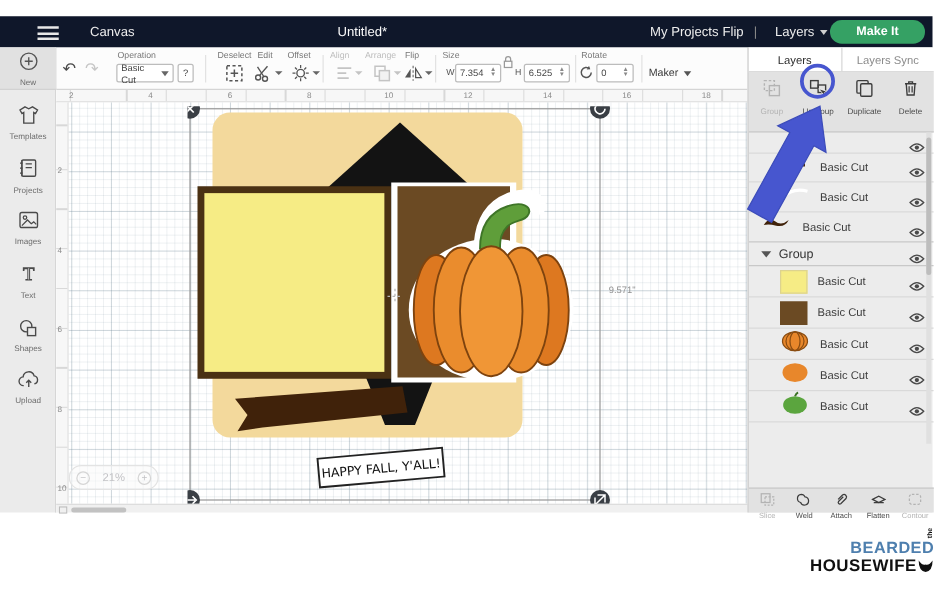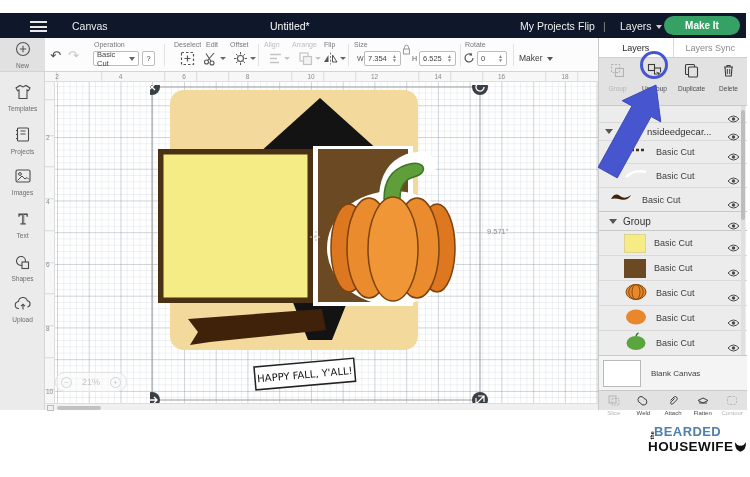--- a/index.html
+++ b/index.html
@@ -84,21 +84,21 @@
   .bact.dis .alabel { color:#b3b3b3; }
   .vscroll { position:absolute; right:1px; top:68px; width:4px; height:249px; background:#e0e0e0; }
   .vthumb { position:absolute; top:4px; left:0; width:4px; height:110px; background:#bdbdbd; border-radius:2px; }
 
   
   .bluecircle { position:absolute; left:640px; top:51px; width:28px; height:28px; border:3.5px solid #4756cf; border-radius:50%; z-index:30; }
   .bluearrow { position:absolute; left:596px; top:80px; z-index:29; }
 
   
   .wm { position:absolute; left:648px; top:424px; }
-  .wm-row1 { display:flex; align-items:flex-end; }
+  .wm-row1 { display:flex; align-items:flex-end;flex-direction:column; }
   .wm-the { font-size:5.5px; font-weight:bold; color:#111; transform:rotate(-90deg); width:7px; margin-right:-1px; }
   .wm-bearded { font-size:13px; font-weight:bold; letter-spacing:.4px; color:#4e7fae; }
   .wm-housewife { font-size:13.5px; font-weight:bold; letter-spacing:.4px; color:#101010; display:flex; align-items:center; }
 </style>
 </head>
 <body>
 
 <div class="frame">
 
   <div class="topbar">
@@ -394,28 +394,20 @@
     <div class="rows">
 
       <div class="lrow" style="height:17px;padding-left:8px;">
         <span class="llabel"></span>
         <span class="eye"><svg width="13" height="9" viewBox="0 0 13 9">
               <path d="M1,4.5 Q6.5,-1.5 12,4.5 Q6.5,10.5 1,4.5 Z" fill="none" stroke="#4a4a4a" stroke-width="1"></path>
               <circle cx="6.5" cy="4.5" r="1.7" fill="#4a4a4a"></circle>
             </svg></span>
       </div>
 
-      <div class="lrow" style="height:18px;">
-        <span class="tri" style="margin-left:6px;"></span>
-        <span class="glabel" style="margin-left:28px;font-size:9.5px;">nsideedgecar...</span>
-        <span class="eye"><svg width="13" height="9" viewBox="0 0 13 9">
-              <path d="M1,4.5 Q6.5,-1.5 12,4.5 Q6.5,10.5 1,4.5 Z" fill="none" stroke="#4a4a4a" stroke-width="1"></path>
-              <circle cx="6.5" cy="4.5" r="1.7" fill="#4a4a4a"></circle>
-            </svg></span>
-      </div>
 
       <div class="lrow" style="height:23px;padding-left:25px;">
         <span class="thumb"><svg width="24" height="14" viewBox="0 0 24 14">
               <path d="M2,7 h20" stroke="#4a2c12" stroke-width="2.5" stroke-dasharray="3,2"></path>
             </svg></span>
         <span class="llabel">Basic Cut</span>
         <span class="eye"><svg width="13" height="9" viewBox="0 0 13 9">
               <path d="M1,4.5 Q6.5,-1.5 12,4.5 Q6.5,10.5 1,4.5 Z" fill="none" stroke="#4a4a4a" stroke-width="1"></path>
               <circle cx="6.5" cy="4.5" r="1.7" fill="#4a4a4a"></circle>
             </svg></span>
@@ -505,24 +497,20 @@
               <circle cx="6.5" cy="4.5" r="1.7" fill="#4a4a4a"></circle>
             </svg></span>
       </div>
 
     </div>
 
     <div class="vscroll">
         <div class="vthumb"></div>
       </div>
 
-    <div class="blankrow">
-      <span style="display:inline-block;width:38px;height:27px;background:#fff;border:1px solid #b9b9b9;margin-left:4px;"></span>
-      <span style="font-size:8px;color:#3c3c3c;margin-left:10px;">Blank Canvas</span>
-    </div>
 
     <div class="bottomacts">
       <div class="bact dis">
         <svg width="12" height="11" viewBox="0 0 12 11">
             <rect x="1" y="1" width="7" height="7" fill="none" stroke="#b3b3b3" stroke-width="1"></rect>
             <rect x="4" y="3.5" width="7" height="6.5" fill="none" stroke="#b3b3b3" stroke-width="1" stroke-dasharray="1.6,1.2"></rect>
           </svg>
         <span class="alabel">Slice</span>
       </div>
       <div class="bact">

